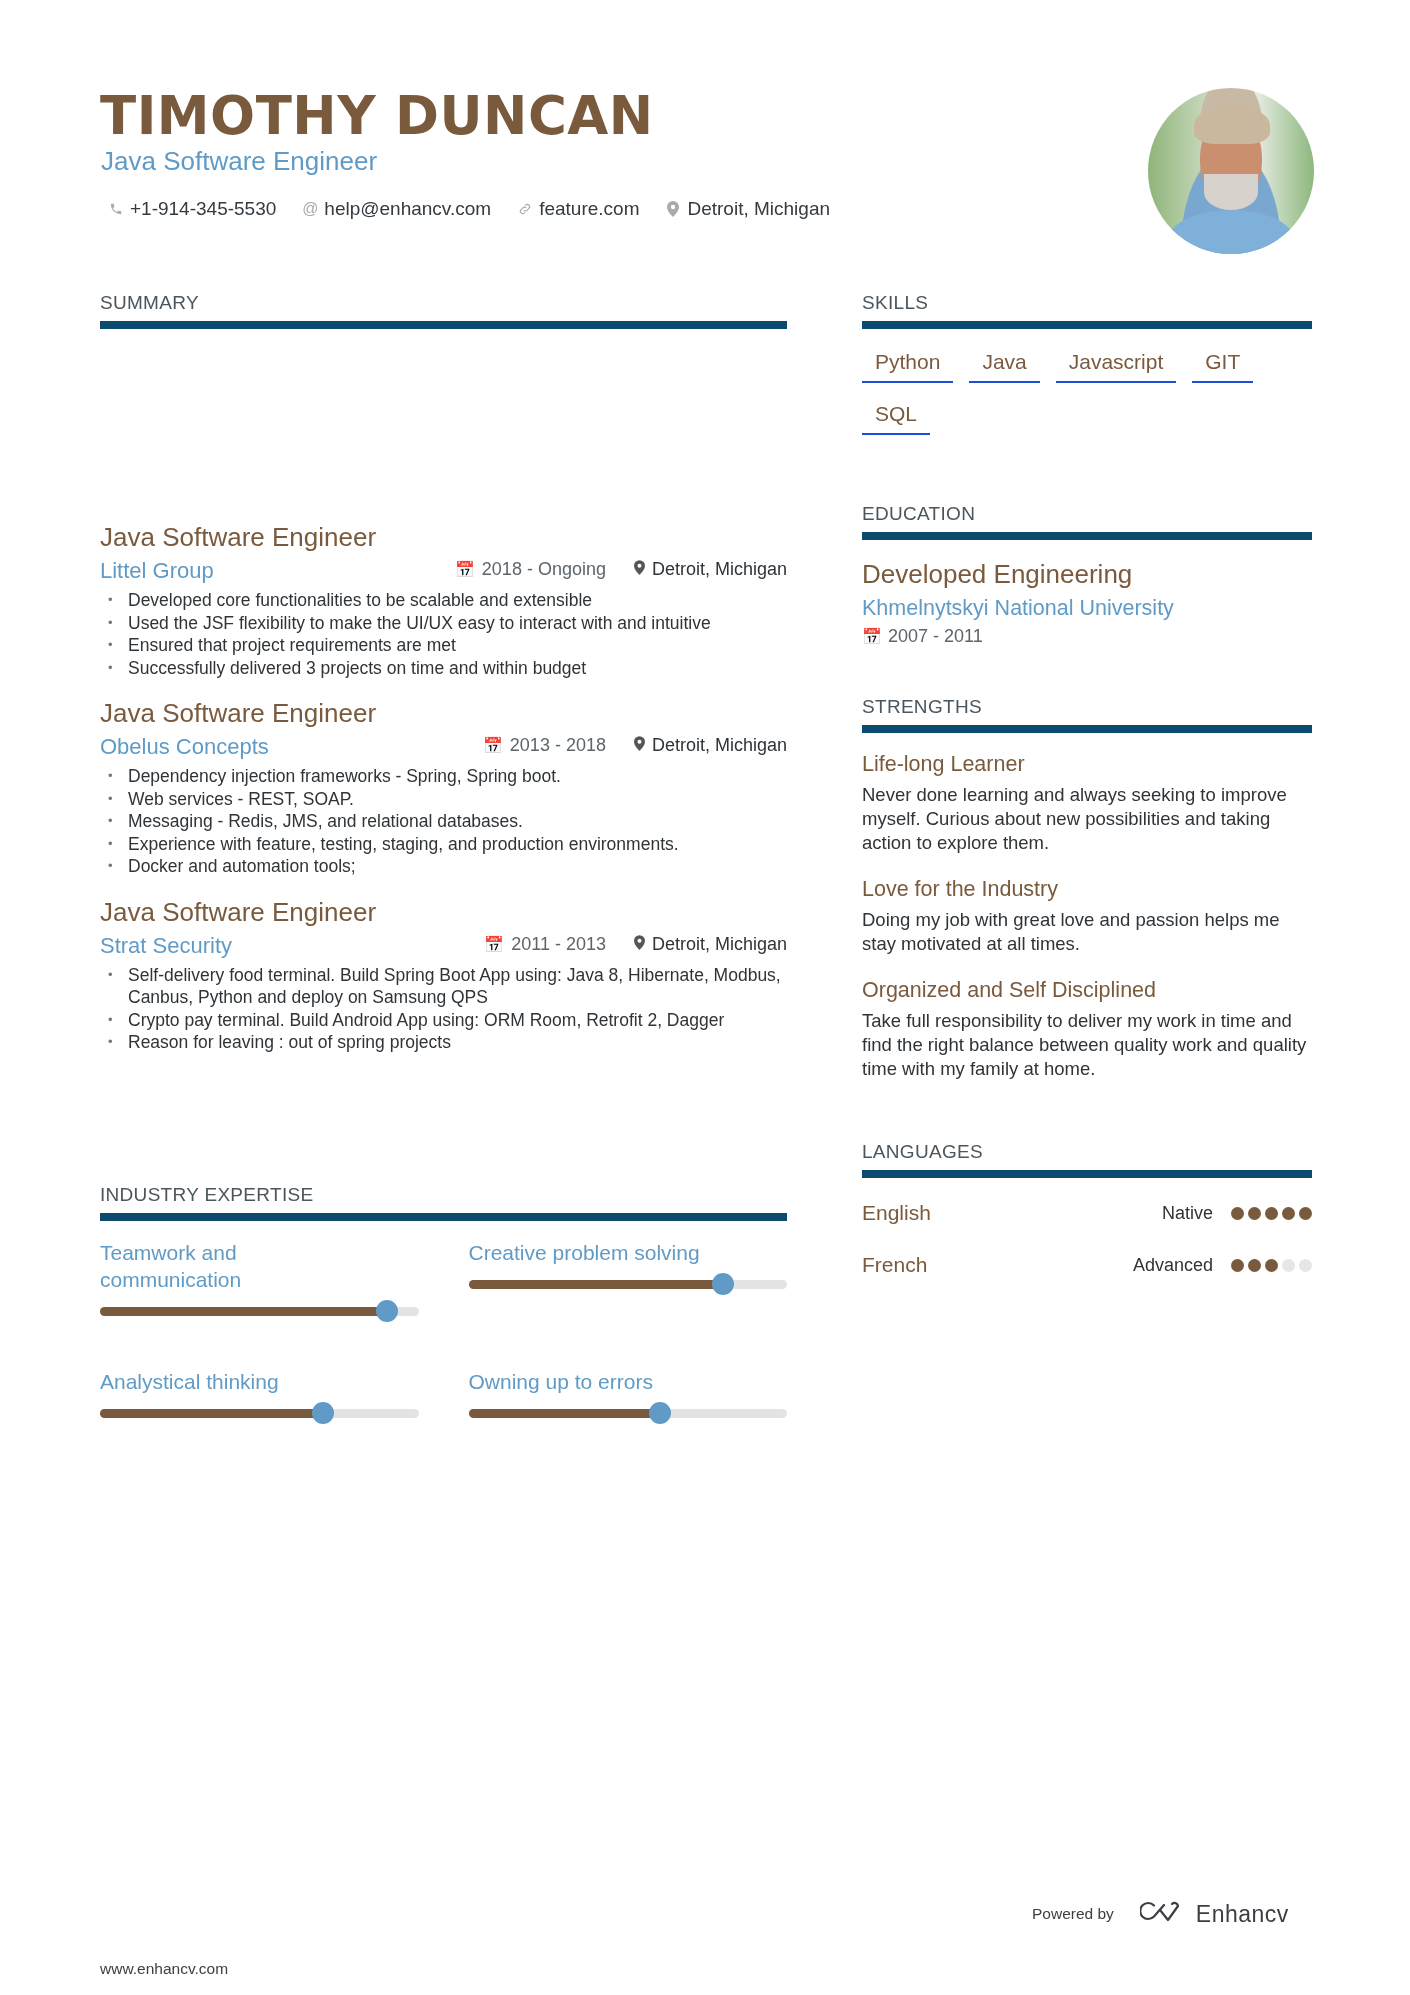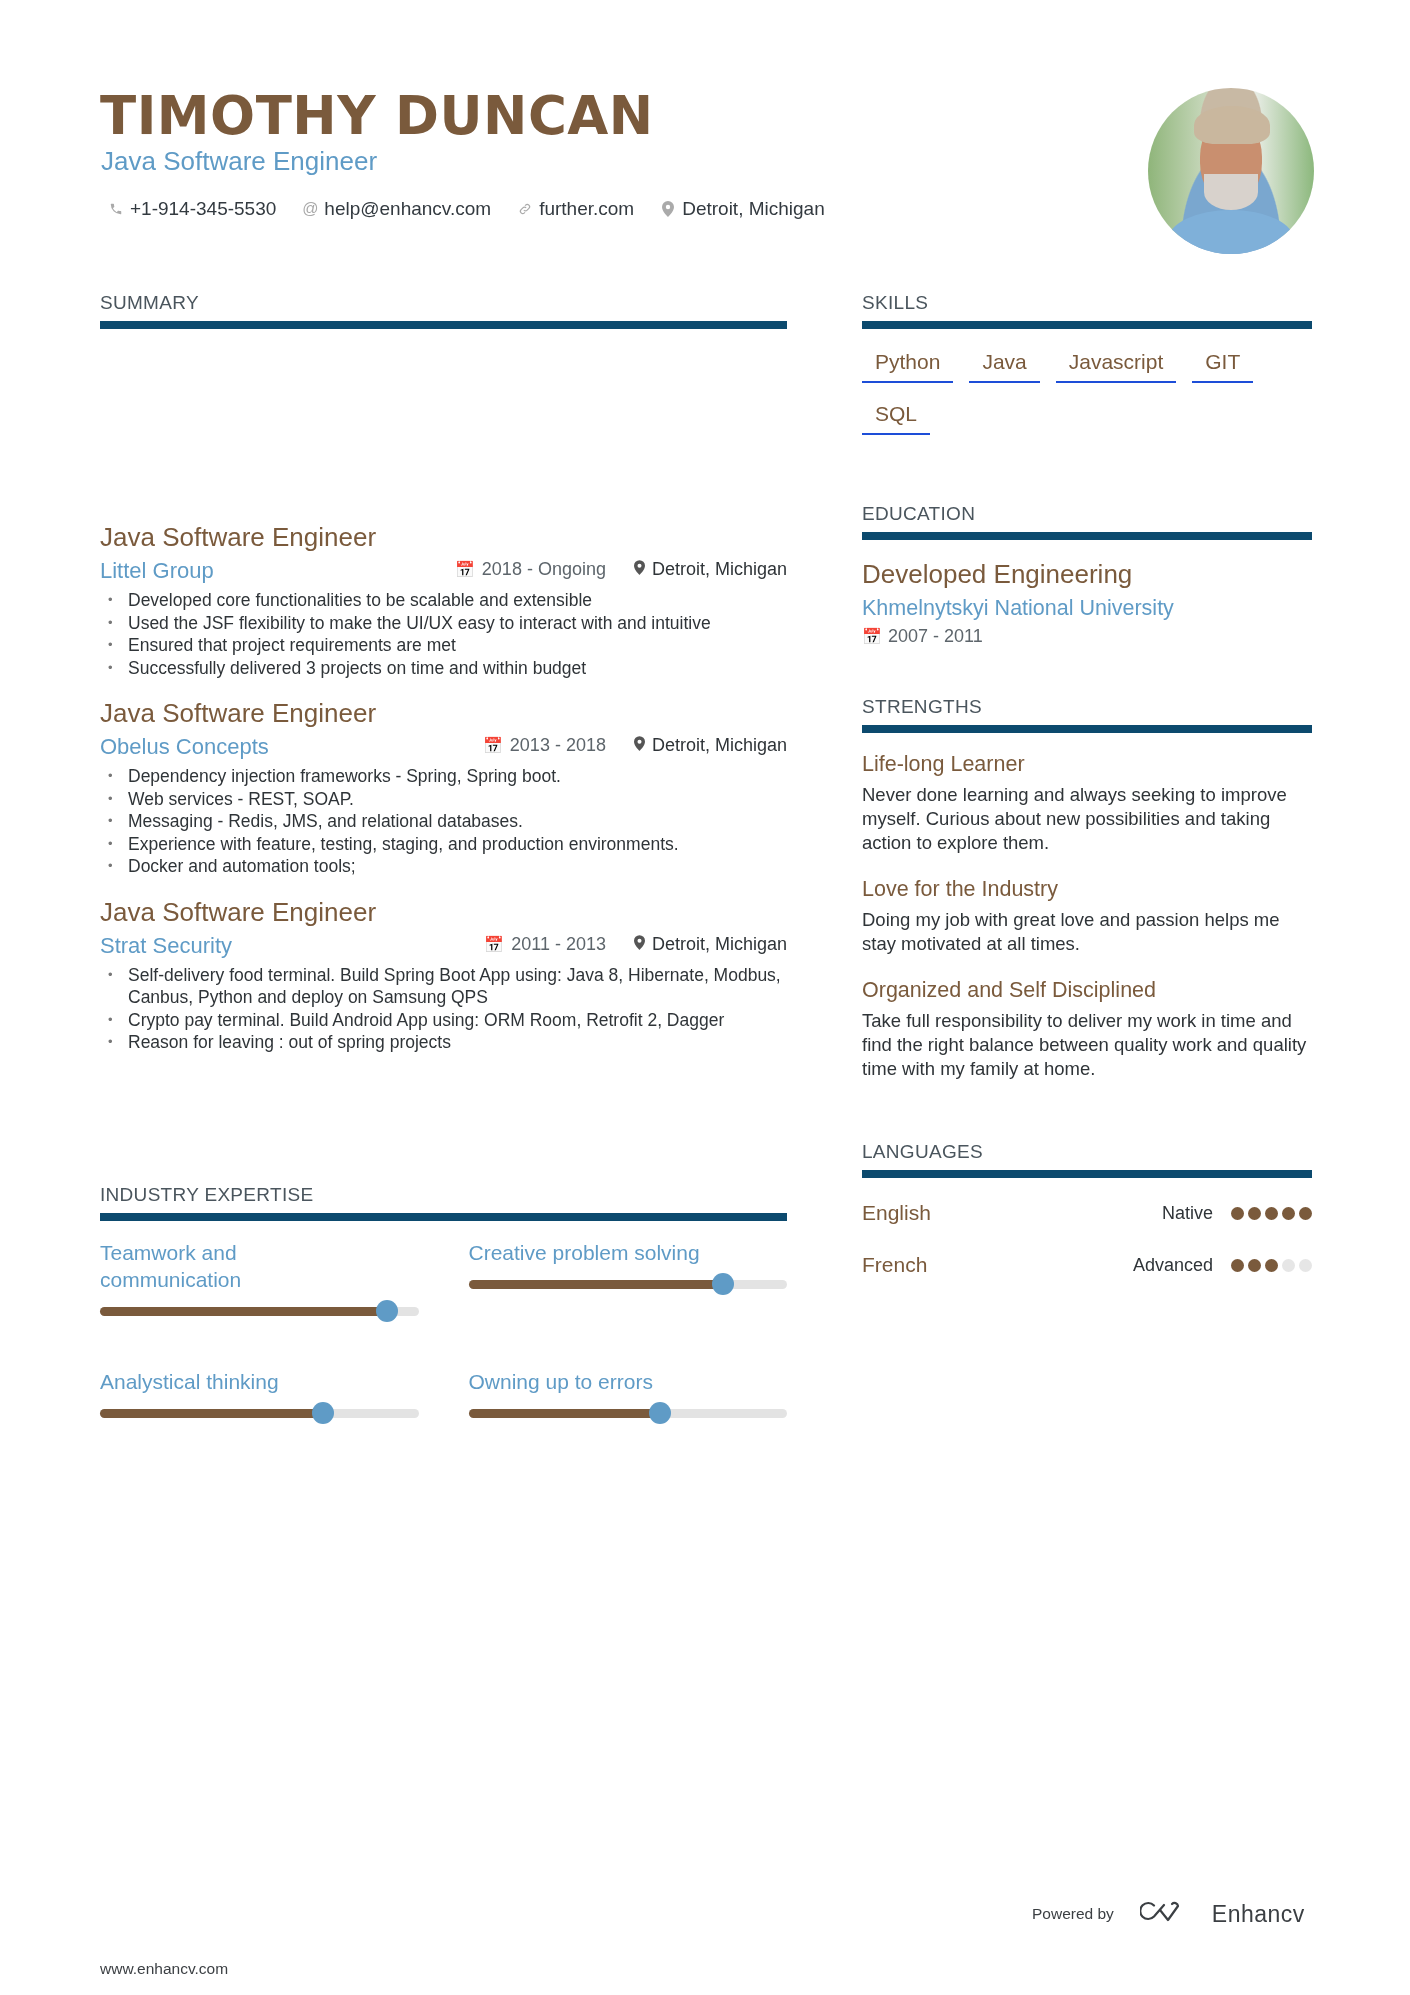--- a/index.html
+++ b/index.html
@@ -75,21 +75,21 @@
   .lang-right { display: flex; align-items: center; gap: 18px; }
   .lang-level { font-size: 18px; color: #2f3438; }
   .dots { display: flex; gap: 4px; }
   .dot { width: 13px; height: 13px; border-radius: 50%; background: #e6e6e6; }
   .dot.on { background: #7a5a3c; }
 
   
   .footer-left { left: 100px; top: 1960px; font-size: 15.5px; color: #3b3f43; }
   .footer-right { left: 1032px; top: 1900px; display: flex; align-items: center; gap: 26px; }
   .powered { font-size: 15.5px; color: #3b3f43; }
-  .brand { display: flex; align-items: center; gap: 26px; font-size: 23px; color: #3b3f43; letter-spacing: 0.5px; }
+  .brand { display: flex; align-items: center; gap: 10px; font-size: 23px; color: #3b3f43; letter-spacing: 0.5px; }
 </style>
 </head>
 <body>
 
 <div class="abs name">TIMOTHY DUNCAN</div>
 <div class="abs subtitle">Java Software Engineer</div>
 
 <div class="abs contacts">
   <div class="contact">
     <span class="ic">
@@ -103,21 +103,21 @@
     <span class="ic">@</span>
     <span>help@enhancv.com</span>
   </div>
   <div class="contact">
     <span class="ic">
       <svg width="14" height="14" viewBox="0 0 24 24" fill="none" stroke="#aaa" stroke-width="2">
           <path d="M10 14a4 4 0 0 0 5.7 0l3-3a4 4 0 0 0-5.7-5.7l-1 1"></path>
           <path d="M14 10a4 4 0 0 0-5.7 0l-3 3a4 4 0 0 0 5.7 5.7l1-1"></path>
         </svg>
     </span>
-    <span>further.com</span>
+    <span>feature.com</span>
   </div>
   <div class="contact">
     <span class="ic">
       <svg width="12" height="16" viewBox="0 0 12 16">
           <path fill="#aaa" d="M6 0a6 6 0 0 0-6 6c0 4.5 6 10 6 10s6-5.5 6-10a6 6 0 0 0-6-6zm0 8.2A2.2 2.2 0 1 1 6 3.8a2.2 2.2 0 0 1 0 4.4z"></path>
         </svg>
     </span>
     <span>Detroit, Michigan</span>
   </div>
 </div>

